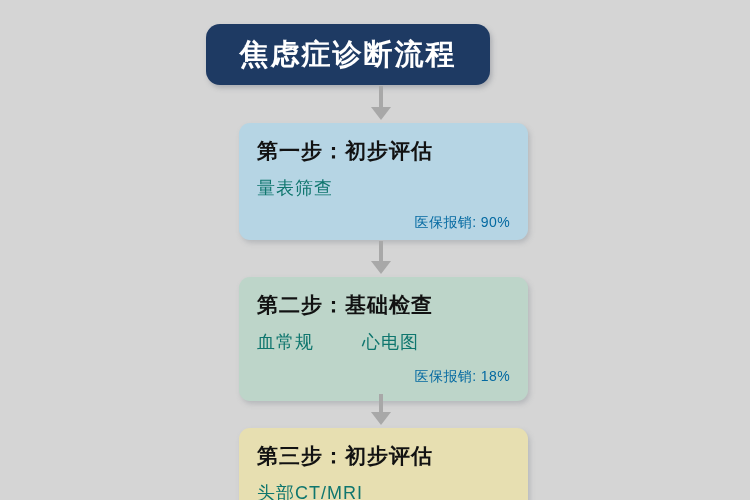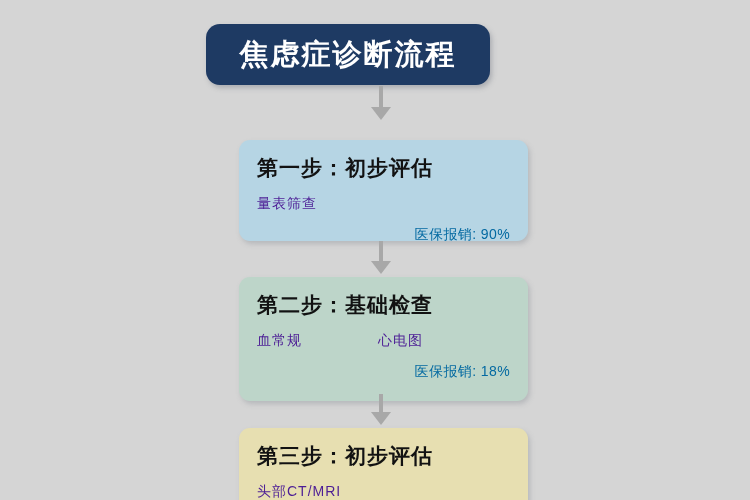--- a/index.html
+++ b/index.html
@@ -71,40 +71,40 @@
     font-size: 21px;
     font-weight: bold;
     color: #121212;
     letter-spacing: 1px;
     line-height: 1.1;
     white-space: nowrap;
   }
   .step-items {
     margin-top: 16px;
     display: flex;
-    font-size: 14px;
-    color: #4c1d95;
+    font-size: 18px;
+    color: #0f766e;
     line-height: 1.2;
     letter-spacing: 1px;
     white-space: nowrap;
   }
   .step-items .item { }
-  .step-items .item + .item { margin-left: 76px; }
+  .step-items .item + .item { margin-left: 48px; }
 
   .step-footer {
     margin-top: 14px;
     text-align: right;
     font-size: 14px;
     color: #0369a1;
     letter-spacing: 0.4px;
     white-space: nowrap;
   }
 
   
-  #step-1 { top: 140px; height: 101px; }
+  #step-1 { top: 123px; height: 117px; }
   #step-2 { top: 277px; height: 124px; }
   #step-3 { top: 428px; height: 90px; }
 
   #arrow-1 { top: 86px;  height: 36px; }
   #arrow-2 { top: 241px; height: 35px; }
   #arrow-3 { top: 394px; height: 33px; }
 </style>
 </head>
 <body>
 

